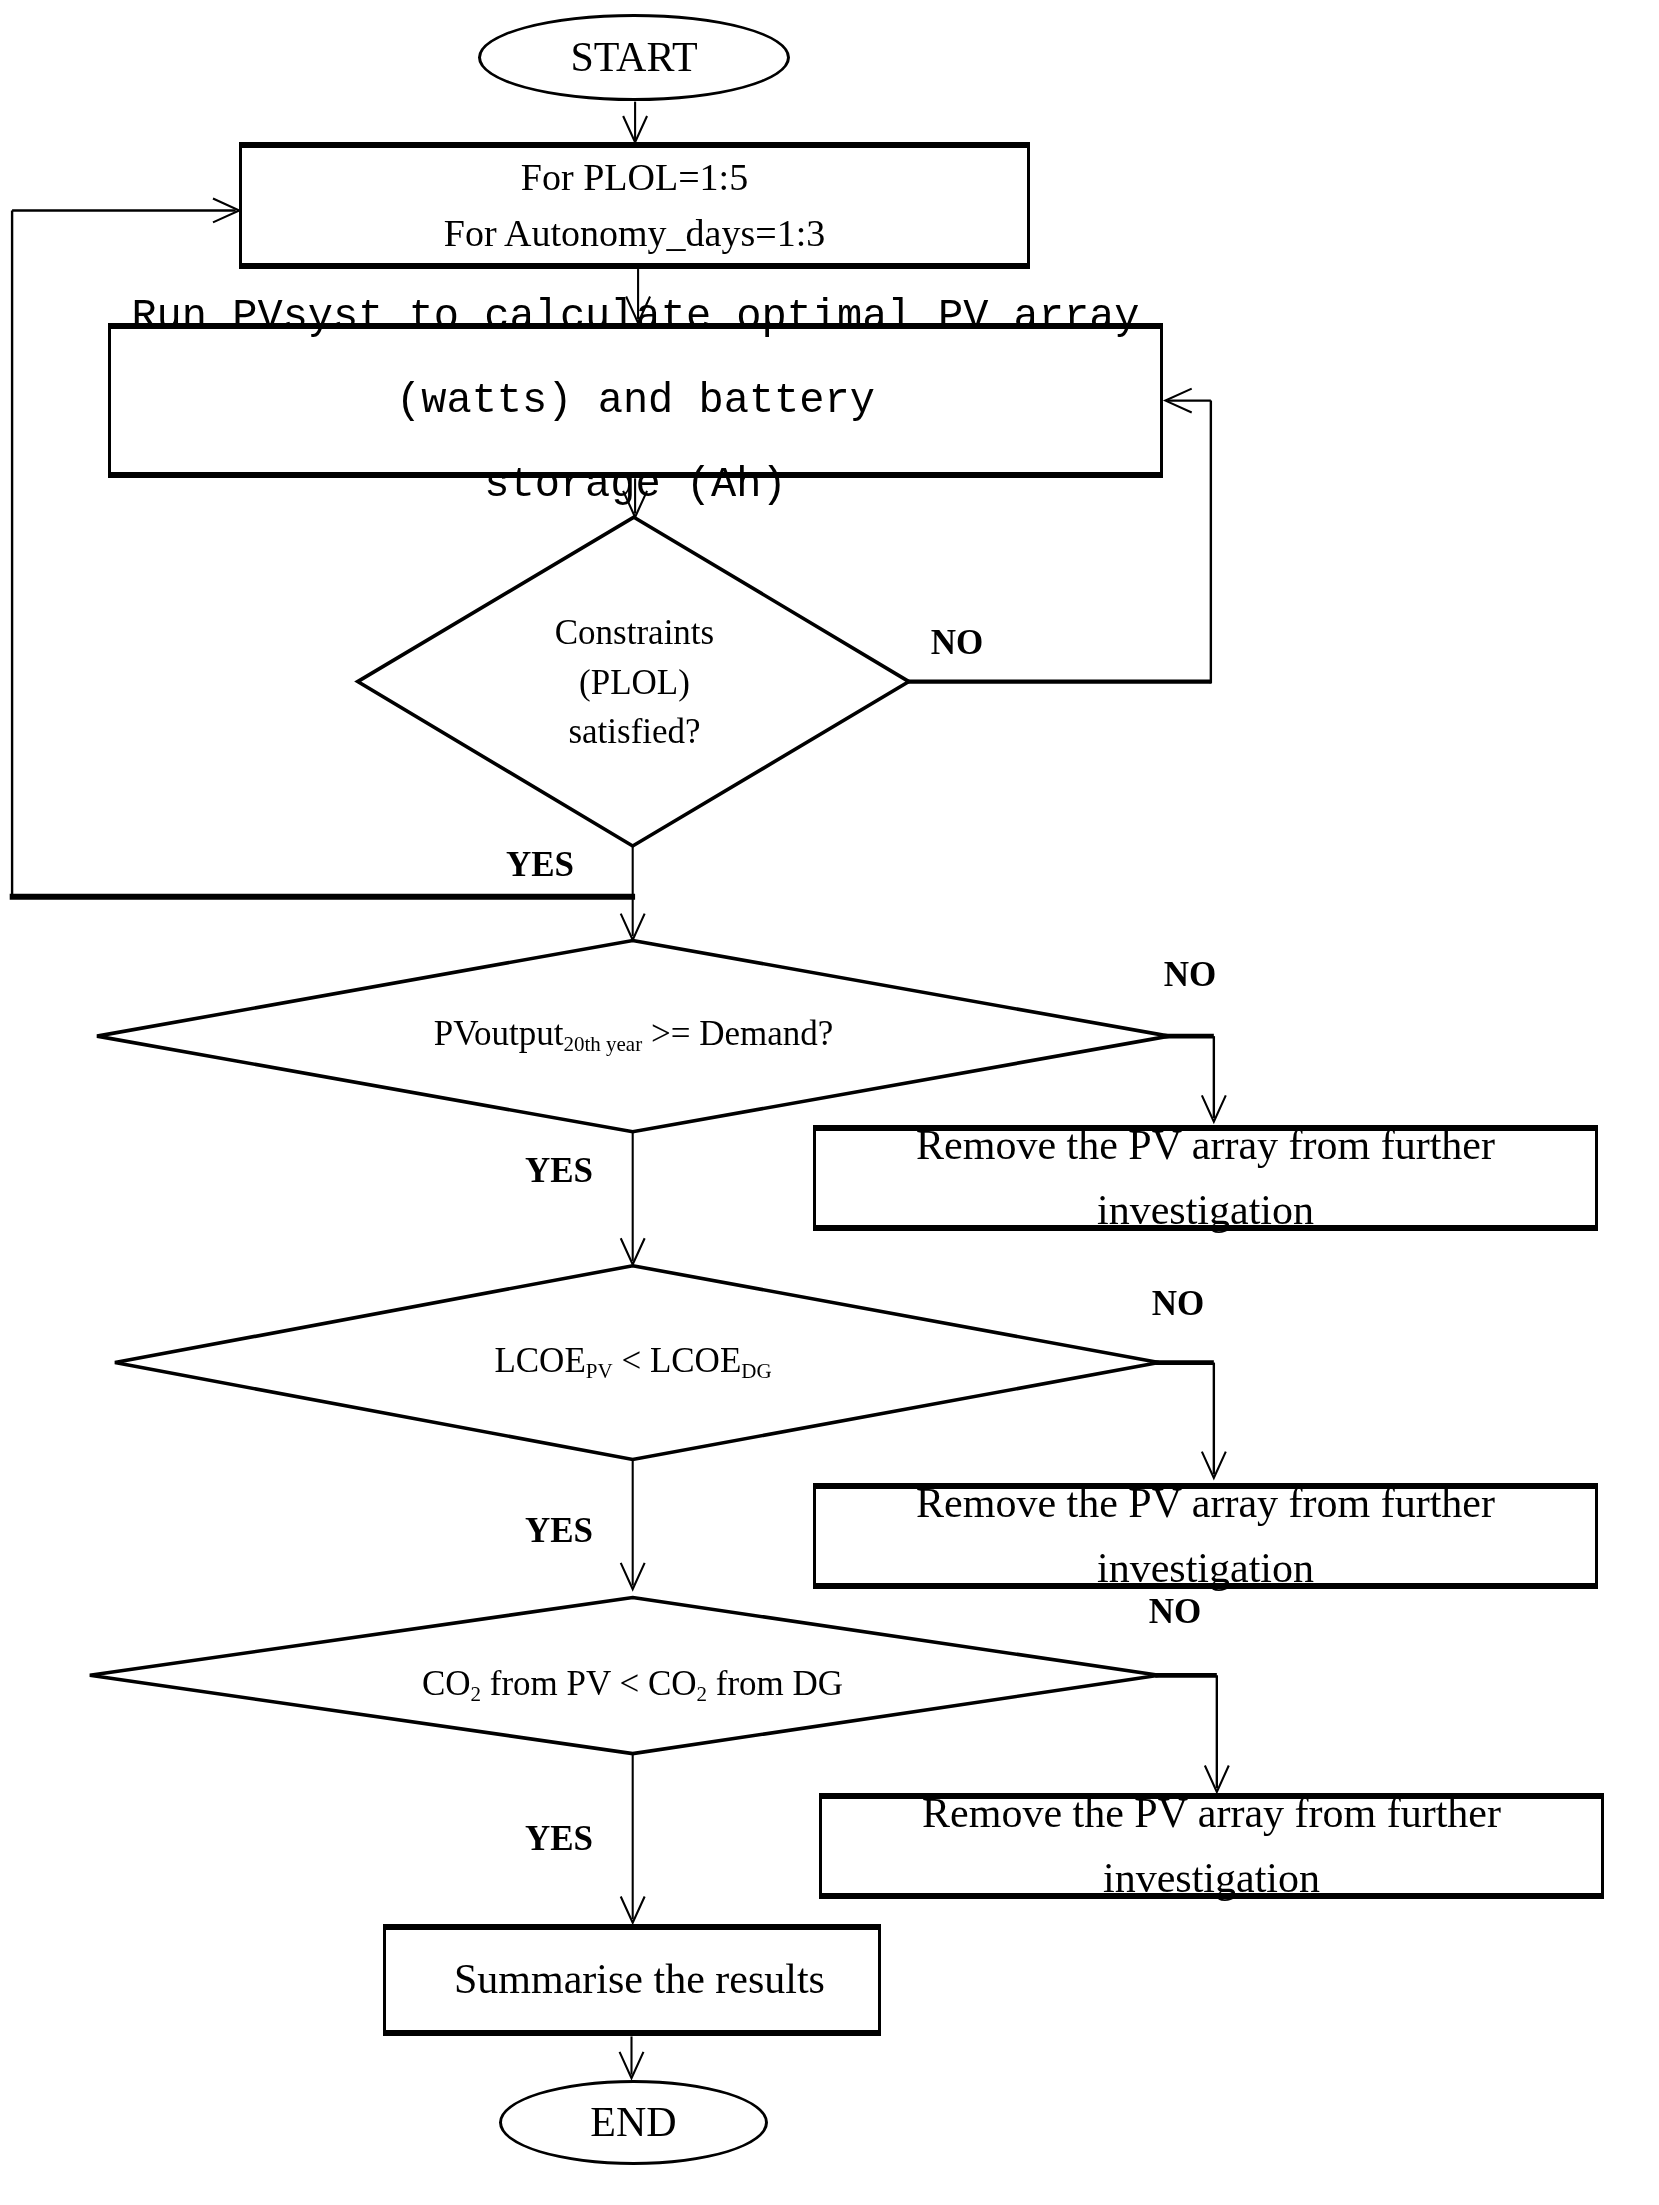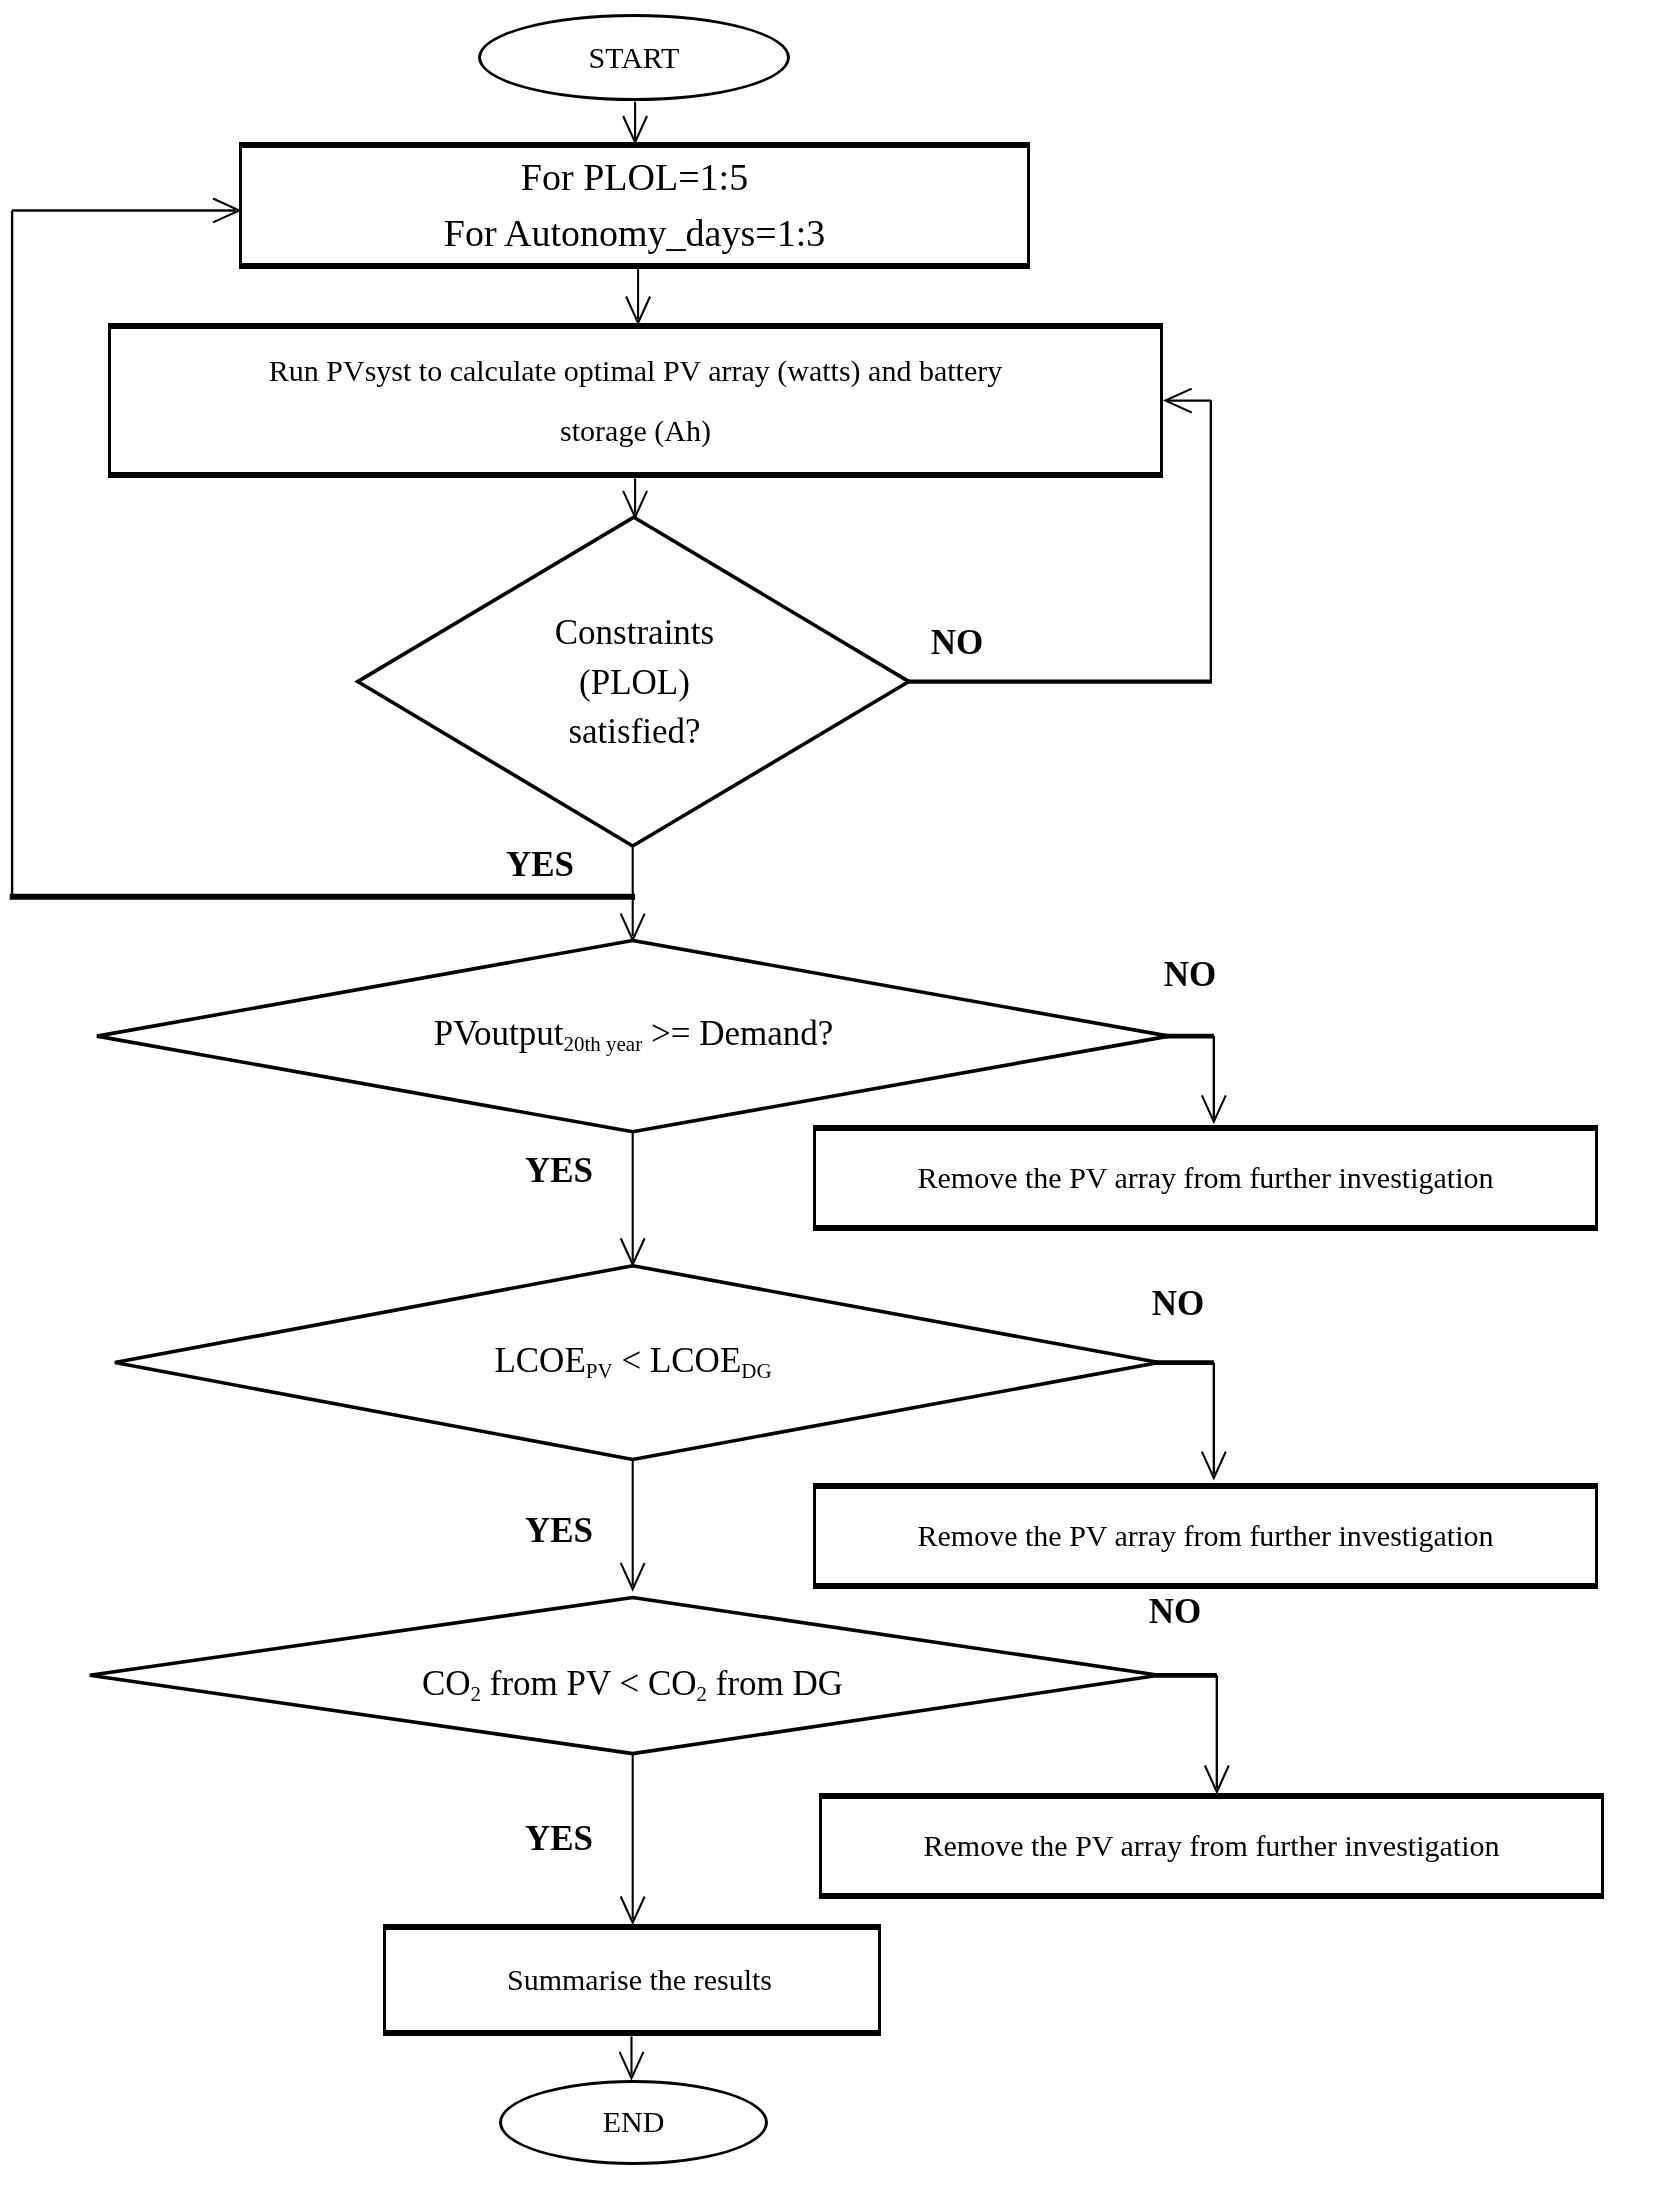--- a/index.html
+++ b/index.html
@@ -19,21 +19,21 @@
     position:absolute;
     z-index:2;
     background:#ffffff;
     border:3.6px solid #000;
     display:flex;
     flex-direction:column;
     align-items:center;
     justify-content:center;
     text-align:center;
     box-sizing:border-box;
-    font-size:30px;
+    font-size:42px;
     line-height:1.55;
   }
   .heavy-tb{border-top-width:6px;border-bottom-width:6px;}
   .oval{border-radius:50%;}
   .dtext{
     position:absolute;
     z-index:3;
     display:flex;
     flex-direction:column;
     align-items:center;
@@ -51,21 +51,21 @@
     position:absolute;
     z-index:3;
     width:102px;
     height:43px;
     line-height:43px;
     text-align:center;
     font-size:35px;
     font-weight:bold;
   }
   .forbox{font-size:38px;line-height:1.46;}
-  .runbox{line-height:2.0;}
+  .runbox{line-height:2.0;font-family:Liberation Mono, monospace;}
 </style>
 </head>
 <body>
 
 <div class="canvas">
 
   <svg class="wires" width="1660" height="2205" viewBox="0 0 2776 3688">
 
     <line x1="1062" y1="170" x2="1062" y2="234" stroke-width="3.5"></line>
     <polyline points="1042,194 1062,238 1082,194" stroke-width="3.5"></polyline>

